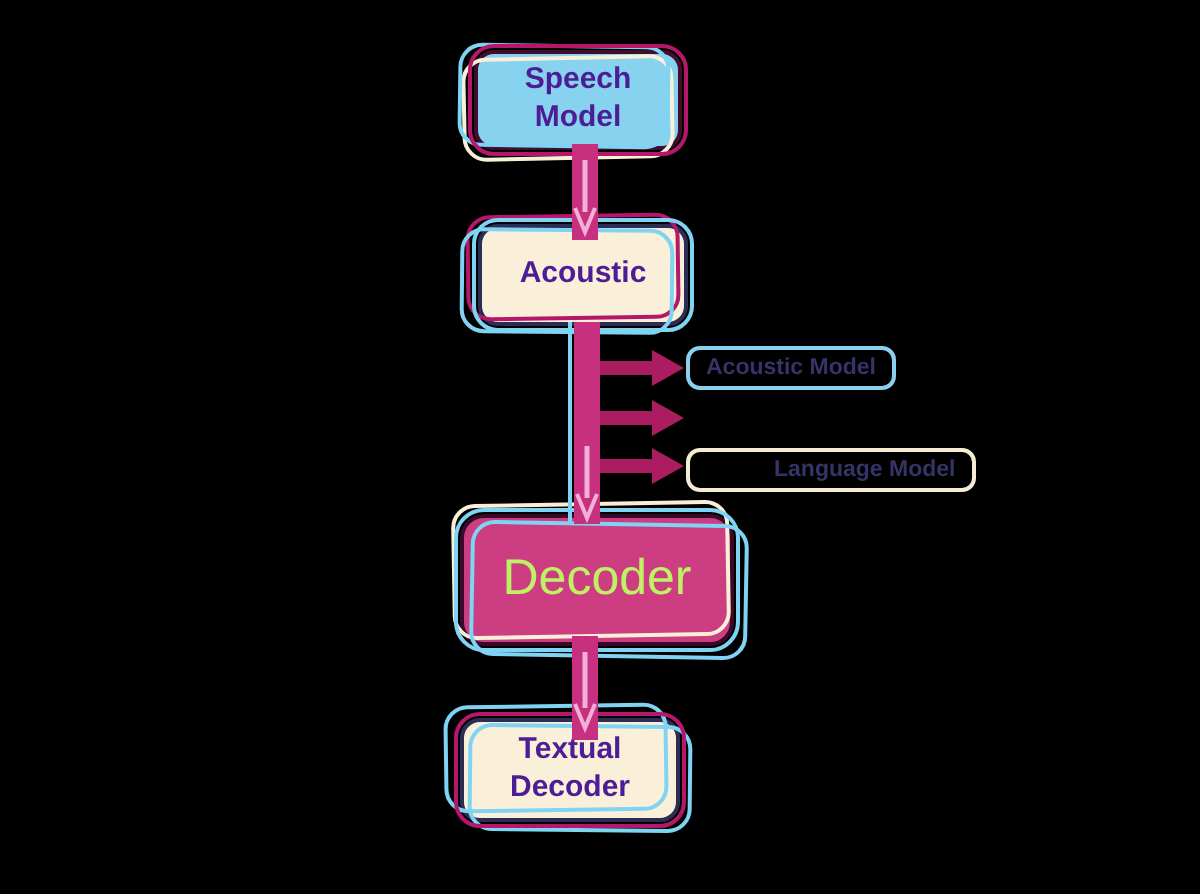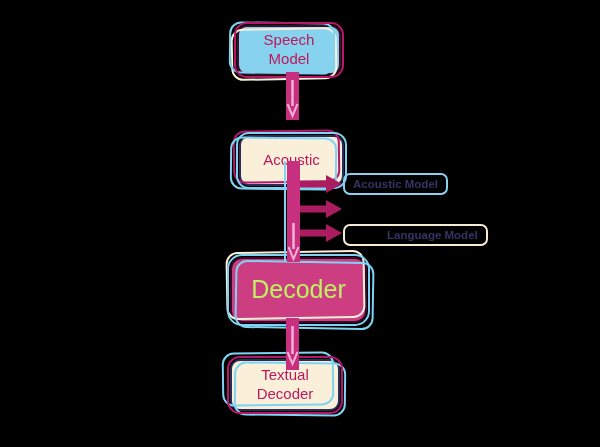--- a/index.html
+++ b/index.html
@@ -1,34 +1,34 @@
 <!DOCTYPE html>
 <html><head>
 <meta charset="utf-8">
 <style>
   html,body{margin:0;padding:0;background:#000;}
   #stage{position:relative;width:600px;height:447px;background:#000;overflow:hidden;
          font-family:"Liberation Sans",sans-serif;}
 
   
   .node{position:absolute;z-index:2;display:flex;flex-direction:column;align-items:center;
-        justify-content:center;text-align:center;font-weight:400;color:#be185d;
+        justify-content:center;text-align:center;font-weight:700;color:#4c1d95;
         border:2px solid #000;box-sizing:border-box;line-height:1.25;}
   .node::before,.node::after{content:"";position:absolute;inset:-3px;border-radius:12px;
         border:2px solid transparent;z-index:-1;pointer-events:none;}
 
   #speech-box{left:237px;top:25px;width:104px;height:50px;background:#87d2ef;
         border-color:#410d2d;border-radius:10px;outline:2px solid #b5186b;outline-offset:1px;
         font-size:15px;}
   #speech-box::before{border-color:#faf0da;transform:translate(-5px,4px) rotate(-1.2deg);}
   #speech-box::after{border-color:#7fd4f4;transform:translate(-7px,-2px) rotate(.8deg);}
 
   #acoustic-box{left:239px;top:112px;width:105px;height:51px;background:#faf0da;
         border-color:#2b2d55;border-radius:10px;outline:2px solid #7fd4f4;outline-offset:1px;
-        font-size:15px;margin-top:23px;}
+        font-size:15px;}
   #acoustic-box::before{border-color:#b5186b;transform:translate(-5px,-4px) rotate(-.8deg);}
   #acoustic-box::after{border-color:#7fd4f4;transform:translate(-8px,3px) rotate(.6deg);}
 
   #decoder-box{left:230px;top:257px;width:137px;height:66px;background:#cc3d81;
         border-color:#38092a;border-radius:12px;outline:2px solid #7fd4f4;outline-offset:1px;
         font-size:25px;font-weight:500;color:#bef264;}
   #decoder-box::before{border-color:#faf0da;transform:translate(-3px,-5px) rotate(-1deg);}
   #decoder-box::after{border-color:#7fd4f4;transform:translate(6px,5px) rotate(1deg);}
 
   #textual-box{left:230px;top:359px;width:110px;height:52px;background:#faf0da;

